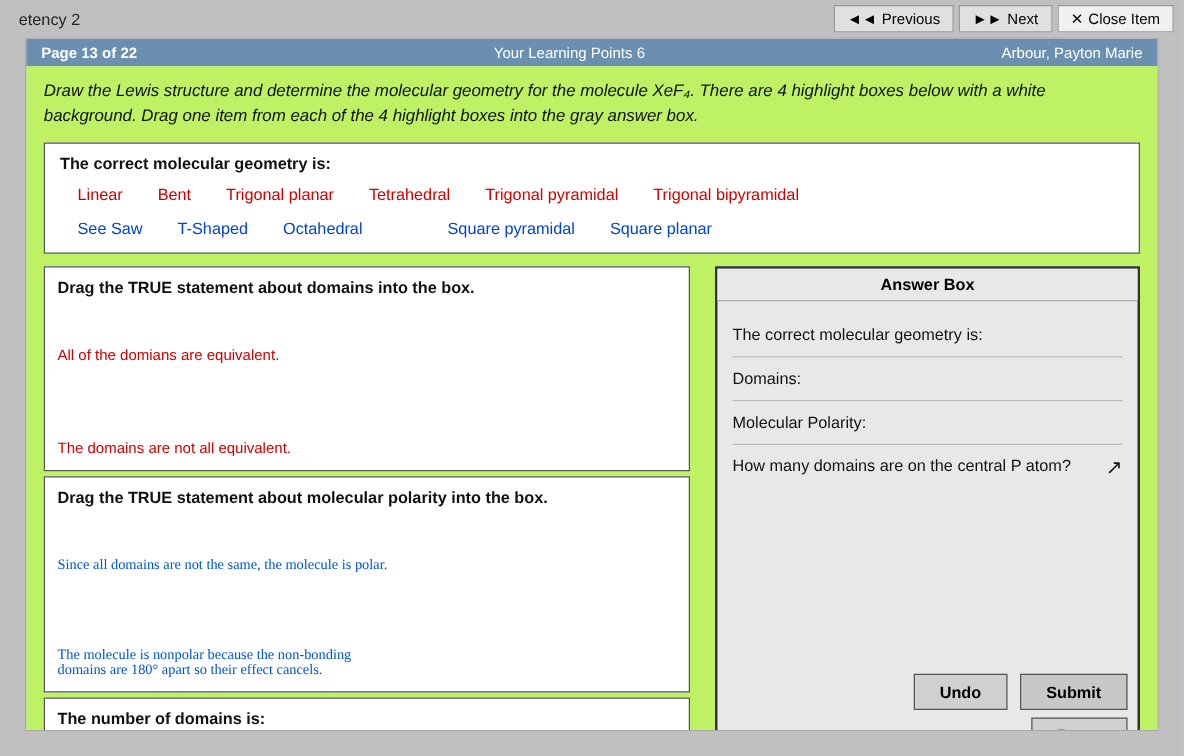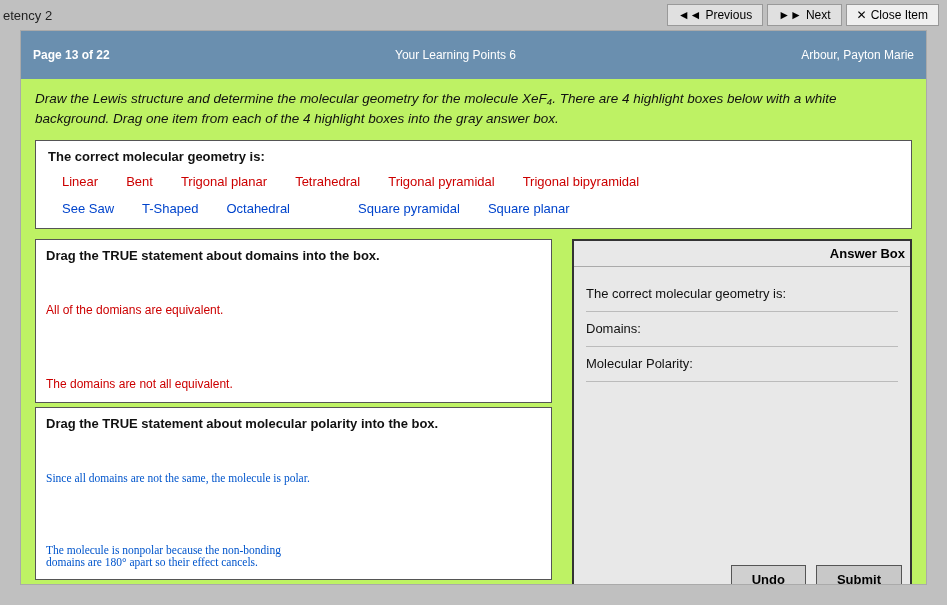--- a/index.html
+++ b/index.html
@@ -34,21 +34,21 @@
       gap: 4px;
     }
     .top-bar-btn.close {
       background: #f0f0f0;
     }
 
     
     .etency-label {
       position: absolute;
       top: 8px;
-      left: 3px;
+      left: 15px;
       font-size: 13px;
       color: #222;
     }
 
     
     .main-panel {
       position: absolute;
       top: 30px;
       left: 20px;
       right: 20px;
@@ -57,21 +57,21 @@
       border: 1px solid #aaa;
       overflow: hidden;
     }
 
     
     .header-strip {
       background: #6a8faf;
       color: white;
       display: flex;
       align-items: flex-start;
-      padding: 17px 12px;
+      padding: 4px 12px;
       font-size: 12px;
       justify-content: space-between;
     }
     .header-strip .page-info {
       font-weight: bold;
       font-size: 12px;
     }
     .header-strip .center-info {
       text-align: center;
     }
@@ -190,21 +190,21 @@
     .right-col {
       width: 340px;
       border: 2.5px solid #333;
       background: #e8e8e8;
       padding: 0;
       display: flex;
       flex-direction: column;
     }
     .answer-box-header {
       background: #e8e8e8;
-      text-align: right;
+      text-align: center;
       font-size: 13px;
       font-weight: bold;
       padding: 5px;
       border-bottom: 1px solid #aaa;
     }
     .answer-box-body {
       padding: 10px 12px;
       flex: 1;
     }
     .answer-row {
@@ -322,20 +322,24 @@
         </div>
 
       </div>
 
       <div class="right-col">
         <div class="answer-box-header">Answer Box</div>
         <div class="answer-box-body">
           <div class="answer-row has-border">The correct molecular geometry is:</div>
           <div class="answer-row has-border">Domains:</div>
           <div class="answer-row has-border">Molecular Polarity:</div>
+          <div class="answer-row">
+            <span>How many domains are on the central P atom?</span>
+            <span style="float:right; font-size:16px;">↗</span>
+          </div>
         </div>
 
         <div class="answer-buttons-area">
           <div class="btn-row">
             <button class="btn-undo">Undo</button>
             <button class="btn-submit">Submit</button>
           </div>
           <div class="btn-row">
             <button class="btn-reset">Reset</button>
           </div>

